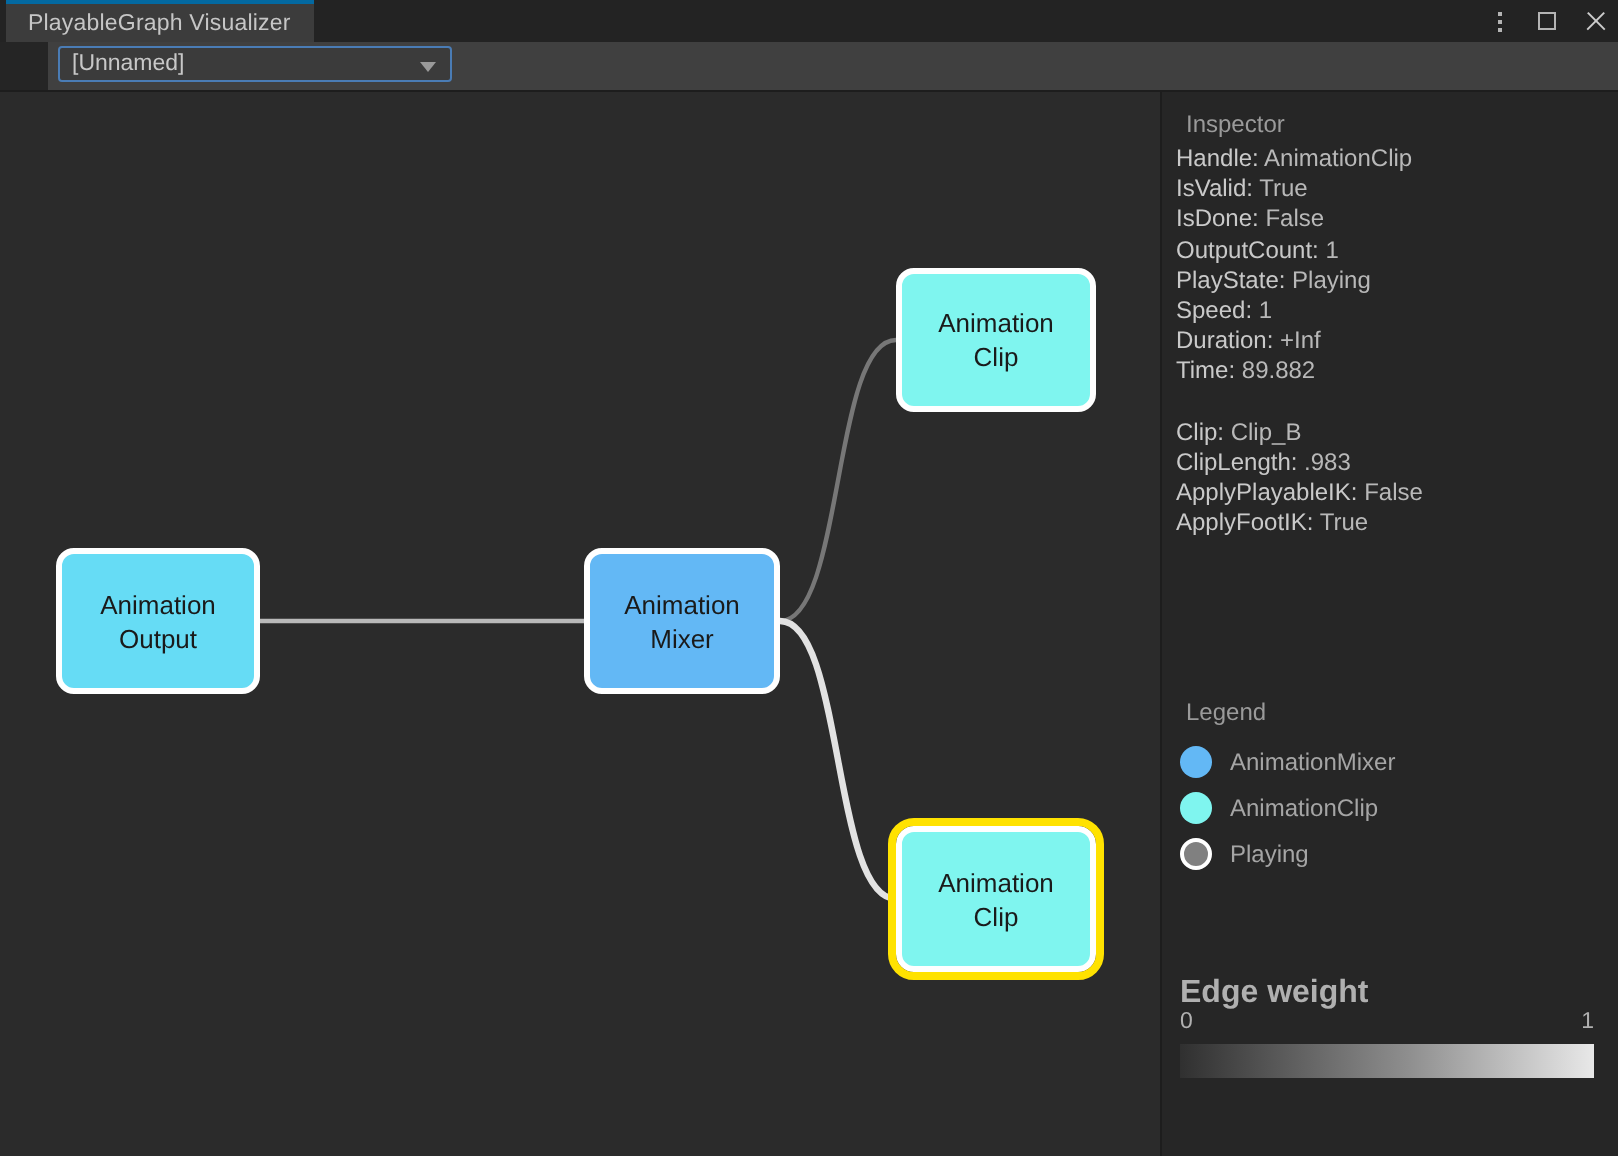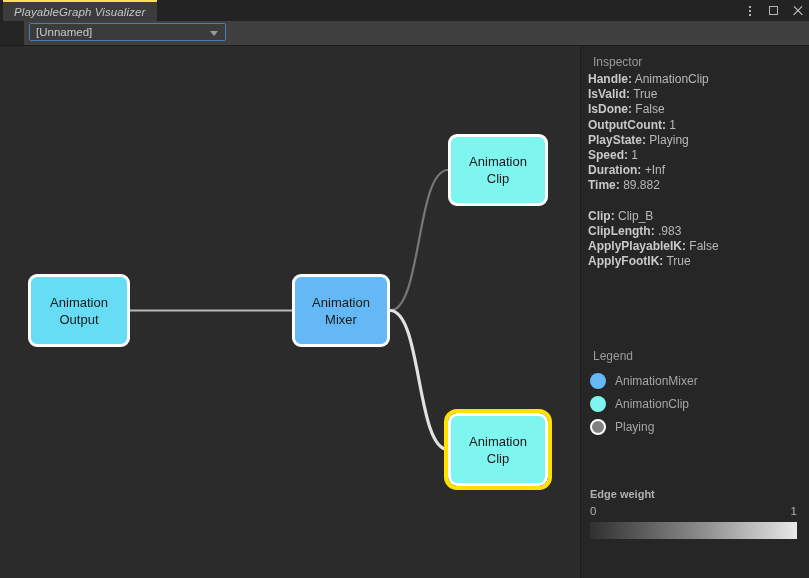--- a/index.html
+++ b/index.html
@@ -25,29 +25,28 @@
     left: 0; top: 0;
     width: 809px; height: 21px;
     background: #232323;
   }
   .tab {
     position: absolute;
     left: 3px; top: 0;
     height: 21px;
     padding: 0 12px 0 11px;
     background: #3c3c3c;
-    border-top: 2px solid #fde047;
+    border-top: 2px solid #0369a1;
     box-sizing: border-box;
     display: flex;
     align-items: center;
     color: #c6c6c6;
     font-size: 11.5px;
     letter-spacing: 0.1px;
     white-space: nowrap;
-    font-style: italic;
   }
   .win-btns {
     position: absolute;
     right: 5px; top: 0;
     height: 21px;
     display: flex;
     align-items: center;
     gap: 11px;
   }
   .win-btn {
@@ -165,21 +164,21 @@
     position: absolute;
     left: 7px; top: 26px;
     width: 218px;
   }
   .insp .row {
     font-size: 12px;
     line-height: 15.2px;
     color: #b8b8b8;
     white-space: nowrap;
   }
-  .insp .row b { color: #c9c9c9; font-weight: bold; }
+  .insp .row b { color: #c9c9c9; font-weight: normal; }
   .insp .gap { height: 15px; }
 
   .legend-head {
     position: absolute;
     left: 12px; top: 303px;
     color: #9a9a9a;
     font-size: 12px;
   }
   .legend {
     position: absolute;
@@ -198,21 +197,21 @@
     margin-right: 9px;
     flex: none;
   }
   .legend .dot.ring { border: 2px solid #ffffff; box-sizing: border-box; }
   .legend .ltxt { color: #a5a5a5; font-size: 12px; }
 
   .ew-head {
     position: absolute;
     left: 9px; top: 442px;
     color: #b0b0b0;
-    font-size: 11px;
+    font-size: 16px;
     font-weight: bold;
   }
   .ew-scale {
     position: absolute;
     left: 9px; top: 459px;
     width: 207px;
     display: flex;
     justify-content: space-between;
     color: #b0b0b0;
     font-size: 11.5px;

